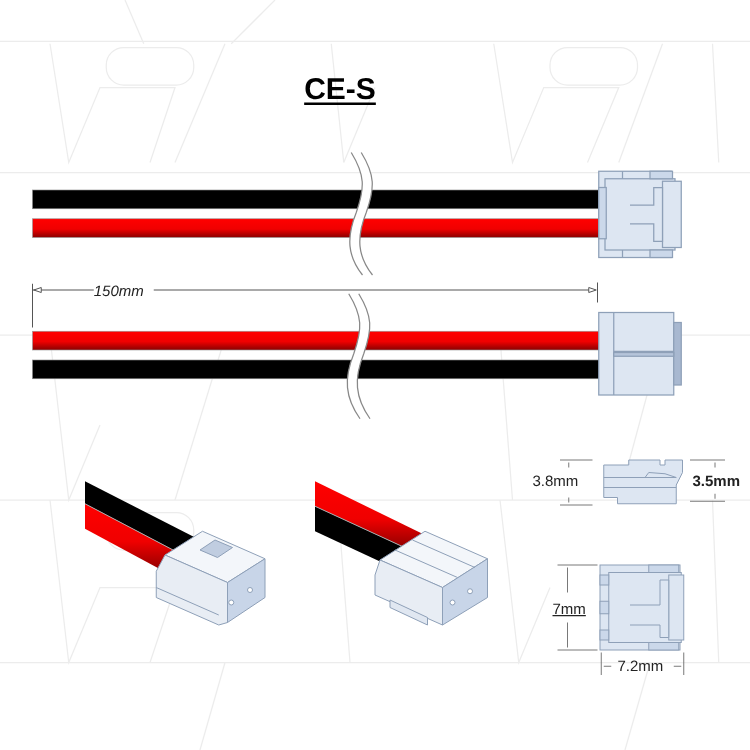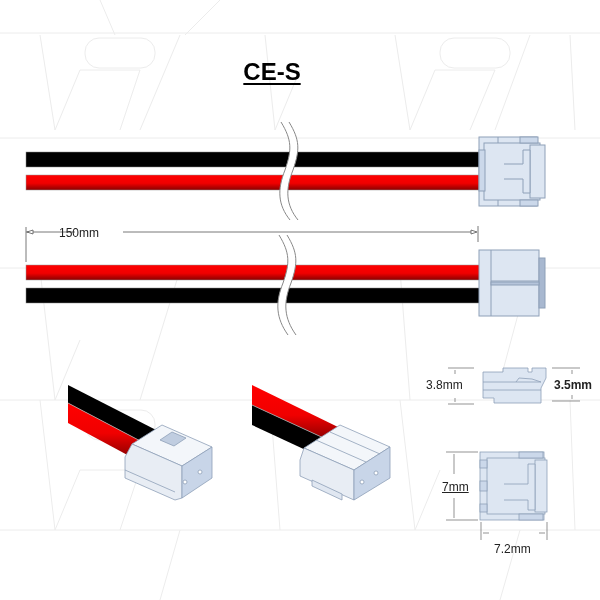--- a/index.html
+++ b/index.html
@@ -175,18 +175,18 @@
         <line x1="454" y1="454" x2="454" y2="474"></line>
         <line x1="454" y1="498" x2="454" y2="518"></line>
         <line x1="481" y1="522" x2="481" y2="540"></line>
         <line x1="547" y1="522" x2="547" y2="540"></line>
         <line x1="483" y1="533" x2="489" y2="533"></line>
         <line x1="539" y1="533" x2="545" y2="533"></line>
       </g>
     </g>
   </svg>
 
-  <div class="lbl" style="left:59px;top:226px;">150mm</div>
+  <div class="lbl" style="left:75px;top:226px;font-style:italic;">150mm</div>
   <div class="lbl" style="left:426px;top:378px;">3.8mm</div>
   <div class="lbl" style="left:554px;top:378px;font-weight:bold;">3.5mm</div>
   <div class="lbl" style="left:442px;top:480px;text-decoration:underline;">7mm</div>
-  <div class="lbl" style="left:494px;top:526px;margin-top:16px;">7.2mm</div>
+  <div class="lbl" style="left:494px;top:526px;">7.2mm</div>
 </div>
 
 </body></html>

